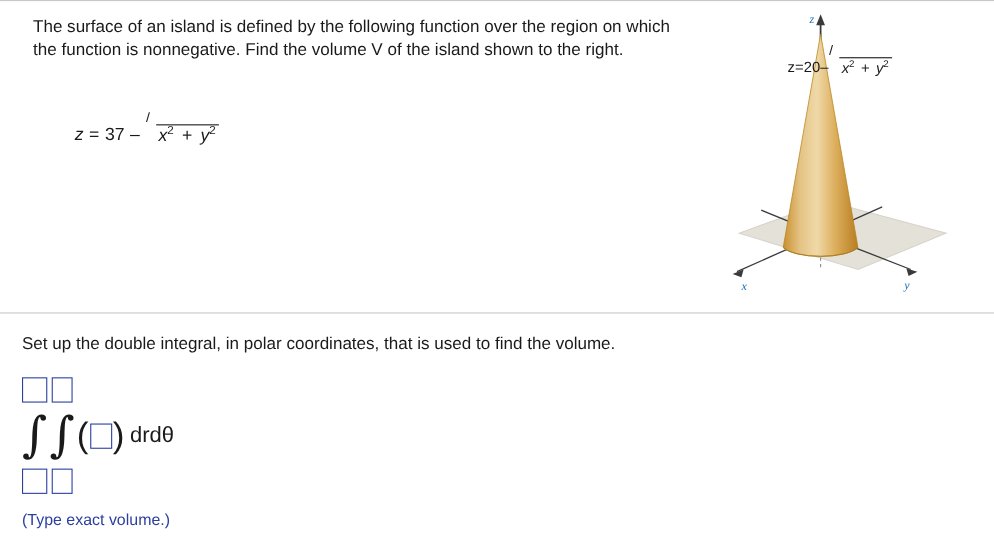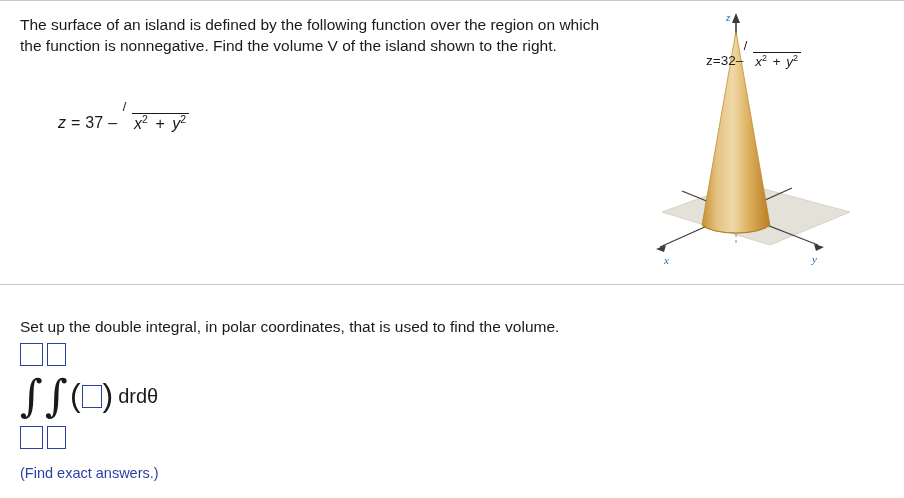--- a/index.html
+++ b/index.html
@@ -19,20 +19,21 @@
     position: relative;
     width: 904px;
     height: 498px;
     box-sizing: border-box;
     border-top: 1px solid #c8c8c8;
   }
   
   .top-section {
     position: relative;
     height: 283px;
+    margin-left: 10px;
   }
   .problem-text {
     position: absolute;
     left: 20px;
     top: 14px;
     width: 585px;
     font-size: 15.5px;
     line-height: 1.33;
     color: #1a1a1a;
   }
@@ -122,21 +123,21 @@
   .bottom-section {
     position: absolute;
     left: 0;
     top: 284px;
     width: 904px;
     height: 214px;
   }
   .prompt {
     position: absolute;
     left: 20px;
-    top: 33px;
+    top: 19px;
     font-size: 15.5px;
     color: #1a1a1a;
   }
   .answer-block {
     position: absolute;
     left: 20px;
     top: 58px;
     display: flex;
     align-items: center;
   }
@@ -261,21 +262,21 @@
         <polygon points="204,240 194,237 196,244" fill="#3a3a3a"></polygon>
         <text x="192" y="256" font-family="&quot;Liberation Serif&quot;, serif" font-size="11" font-style="italic" fill="#1f6fb5">y</text>
 
         <path d="M116,24 L150,218 A36,12 0 0 1 82,218 Z" fill="url(#coneGrad)" stroke="#b8861f" stroke-width="0.7"></path>
 
         <path d="M82,218 A36,12 0 0 0 150,218" fill="none" stroke="#a8761a" stroke-width="0.8"></path>
       </svg>
 
       <div class="fig-label">
         <span class="mathrow">
-          <span>z=32–</span>
+          <span>z=20–</span>
           <span class="radical">
             <span class="tick"></span>
             <span class="radicand">
               <span class="var">x</span><span class="sup">2</span>
               <span style="margin:0 2px">+</span>
               <span class="var">y</span><span class="sup">2</span>
             </span>
           </span>
         </span>
       </div>
@@ -302,15 +303,15 @@
           <span class="paren">)</span>
           <span class="drdtheta">drdθ</span>
         </div>
         <div class="row-bottom">
           <div class="box"></div>
           <div class="box small"></div>
         </div>
       </div>
     </div>
 
-    <div class="note">(Find exact answers.)</div>
+    <div class="note">(Type exact volume.)</div>
   </div>
 </div>
 
 </body></html>

